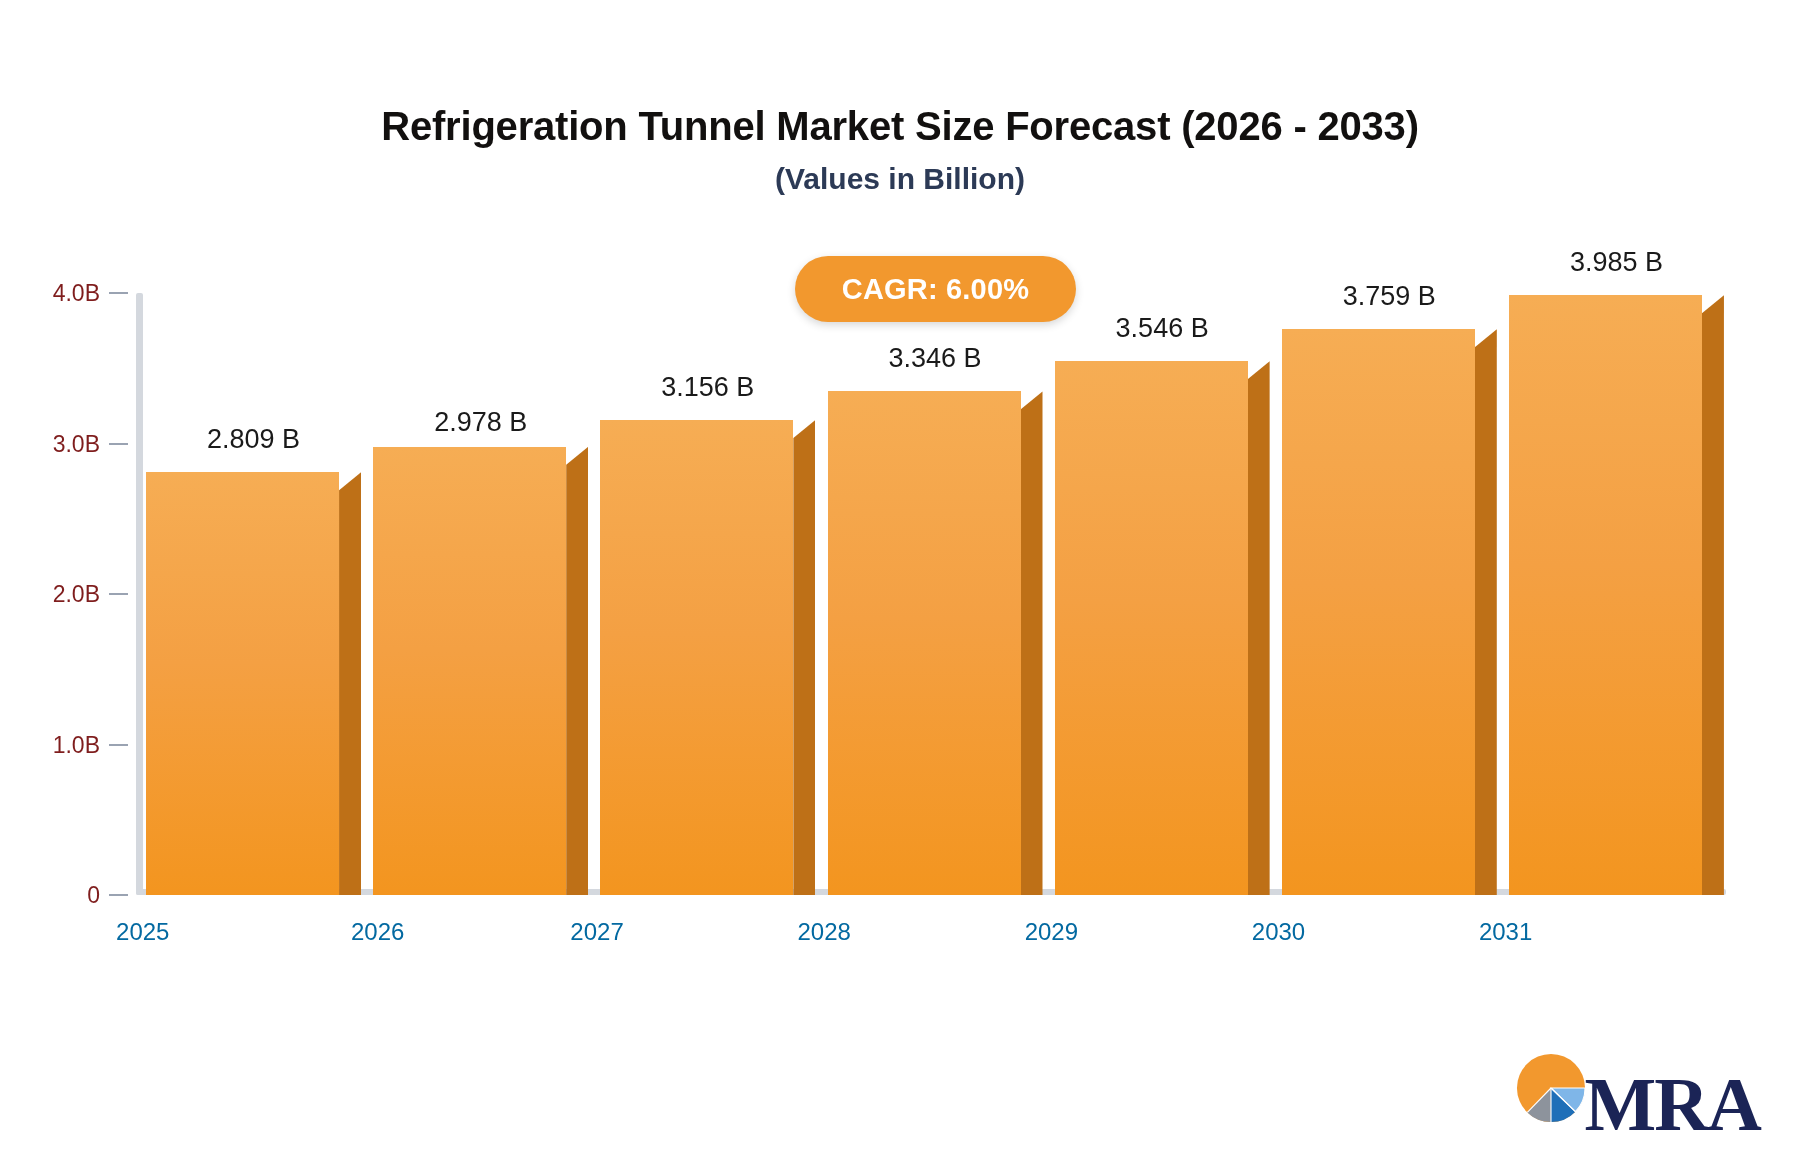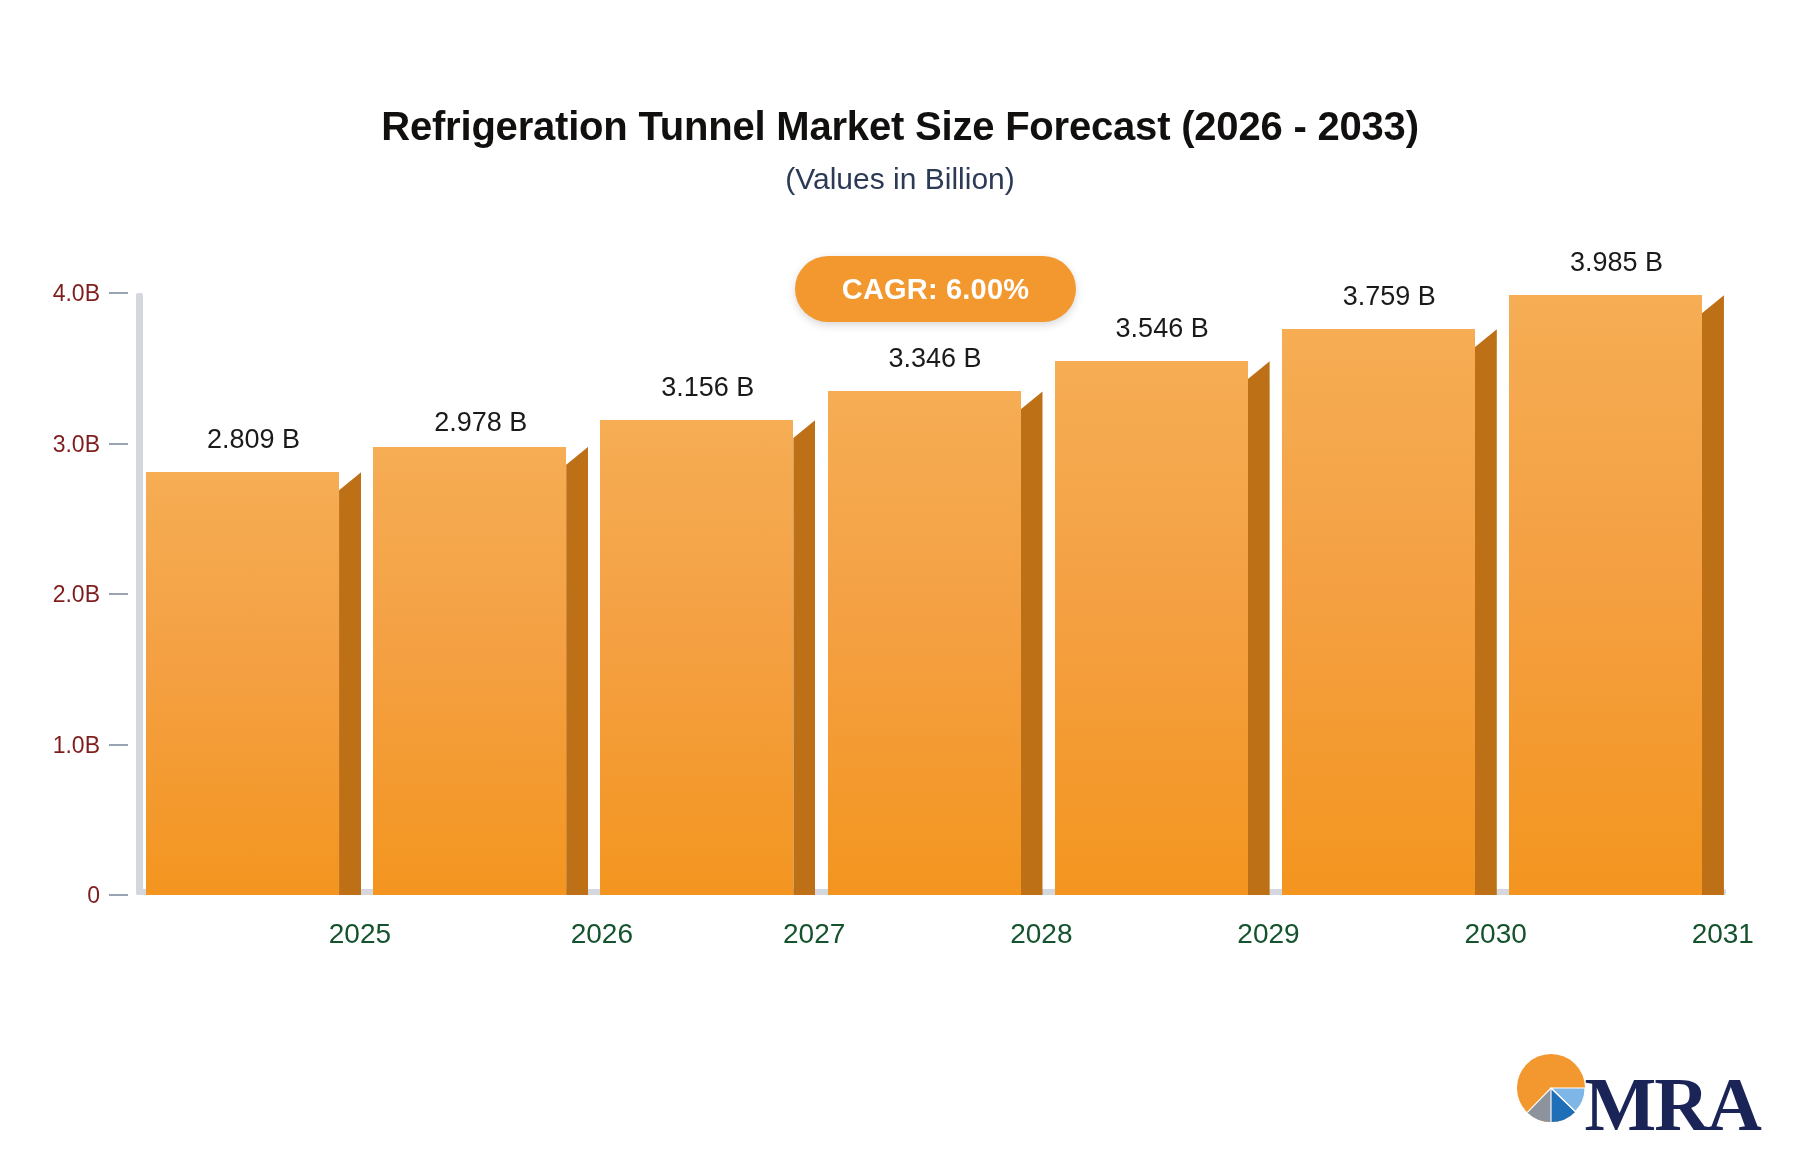--- a/index.html
+++ b/index.html
@@ -33,21 +33,21 @@
   .chart-title {
     font-size: 40px;
     font-weight: bold;
     color: #12100f;
     letter-spacing: -0.2px;
     line-height: 1.1;
   }
   .chart-subtitle {
     margin-top: 14px;
     font-size: 30px;
-    font-weight: normal;
+    font-weight: bold;
     color: #2c3a56;
     line-height: 1.1;
   }
 
   
   .cagr-badge {
     position: absolute;
     left: 795px;
     top: 256px;
     width: 281px;
@@ -148,23 +148,23 @@
   }
   .bar-value {
     position: absolute;
     text-align: center;
     font-size: 27px;
     color: #1a1a1a;
     white-space: nowrap;
   }
   .bar-xlabel {
     position: absolute;
-    text-align: right;
-    font-size: 28px;
-    color: #14532d;
+    text-align: left;
+    font-size: 24px;
+    color: #0369a1;
     white-space: nowrap;
     top: 918px;
   }
 
   
   .logo {
     position: absolute;
     right: 40px;
     bottom: 22px;
     display: flex;
@@ -233,21 +233,21 @@
         <div class="bar-side" style="left: 193px; width: 22px; height: 422.755px;"></div>
         <div class="bar-front" style="width: 193px; height: 422.755px;"></div>
       </div>
       <div class="bar-value" style="left: -19.9286px; width: 275px; top: 424.245px;">2.809 B</div>
       <div class="bar-xlabel" style="left: -19.9286px; width: 275px;">2025</div>
       <div class="bar-group" style="left: 237.214px; bottom: 261px; width: 215px; height: 448.189px;">
         <div class="bar-side" style="left: 193px; width: 22px; height: 448.189px;"></div>
         <div class="bar-front" style="width: 193px; height: 448.189px;"></div>
       </div>
       <div class="bar-value" style="left: 207.214px; width: 275px; top: 398.811px; margin-top: 8px;">2.978 B</div>
-      <div class="bar-xlabel" style="left: 222px; width: 275px;">2026</div>
+      <div class="bar-xlabel" style="left: 215px; width: 275px;">2026</div>
       <div class="bar-group" style="left: 464.357px; bottom: 261px; width: 215px; height: 474.978px;">
         <div class="bar-side" style="left: 193px; width: 22px; height: 474.978px;"></div>
         <div class="bar-front" style="width: 193px; height: 474.978px;"></div>
       </div>
       <div class="bar-value" style="left: 434.357px; width: 275px; top: 372.022px;">3.156 B</div>
       <div class="bar-xlabel" style="left: 434.357px; width: 275px;">2027</div>
       <div class="bar-group" style="left: 691.5px; bottom: 261px; width: 215px; height: 503.573px;">
         <div class="bar-side" style="left: 193px; width: 22px; height: 503.573px;"></div>
         <div class="bar-front" style="width: 193px; height: 503.573px;"></div>
       </div>

